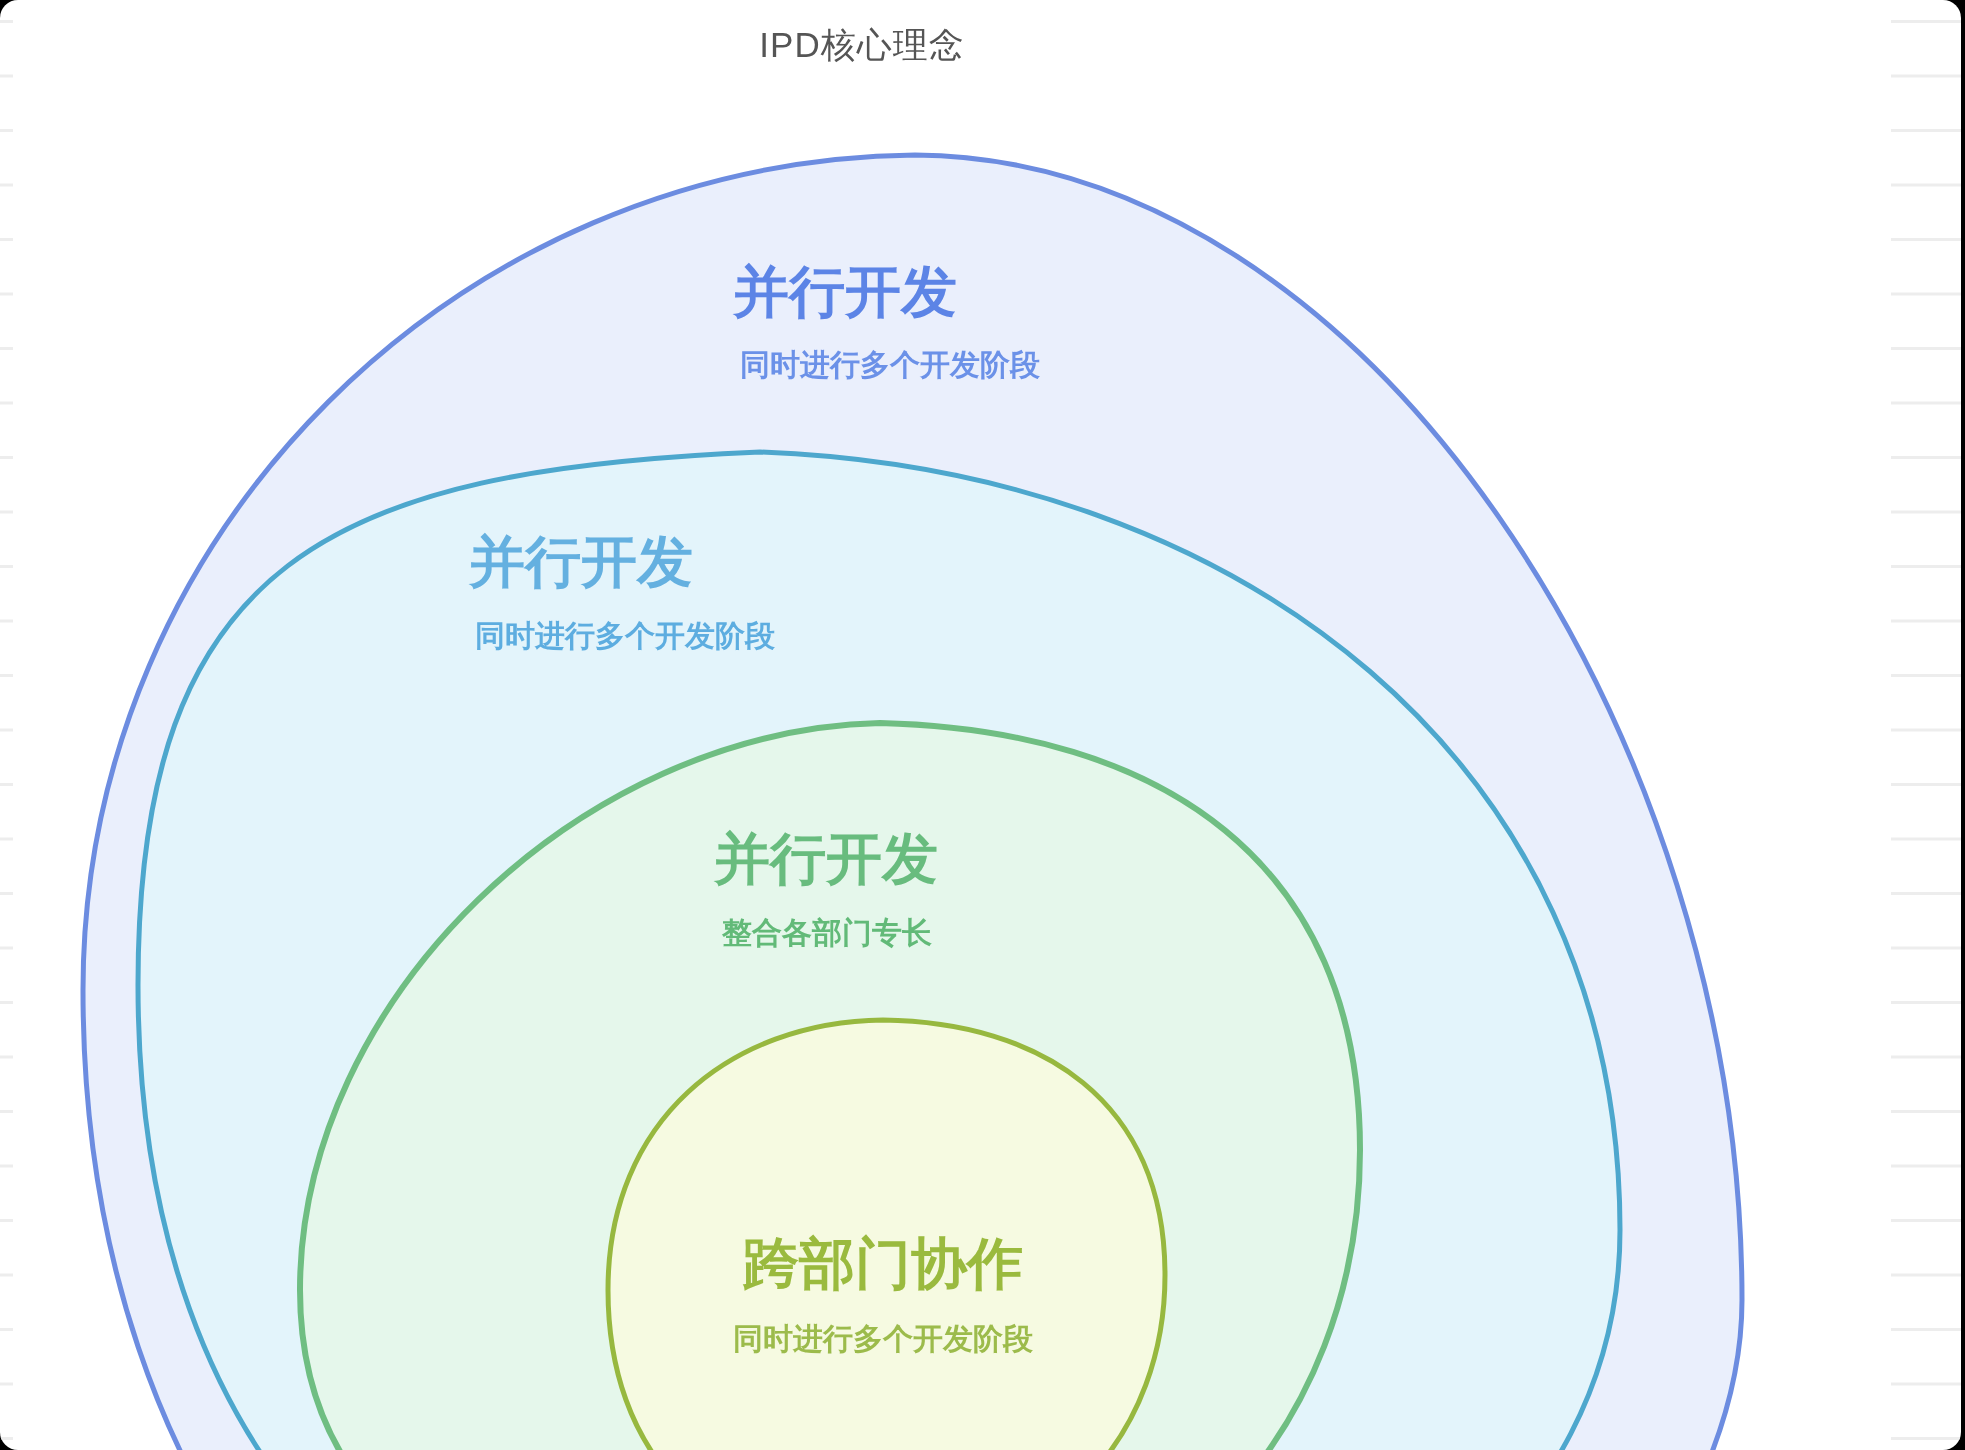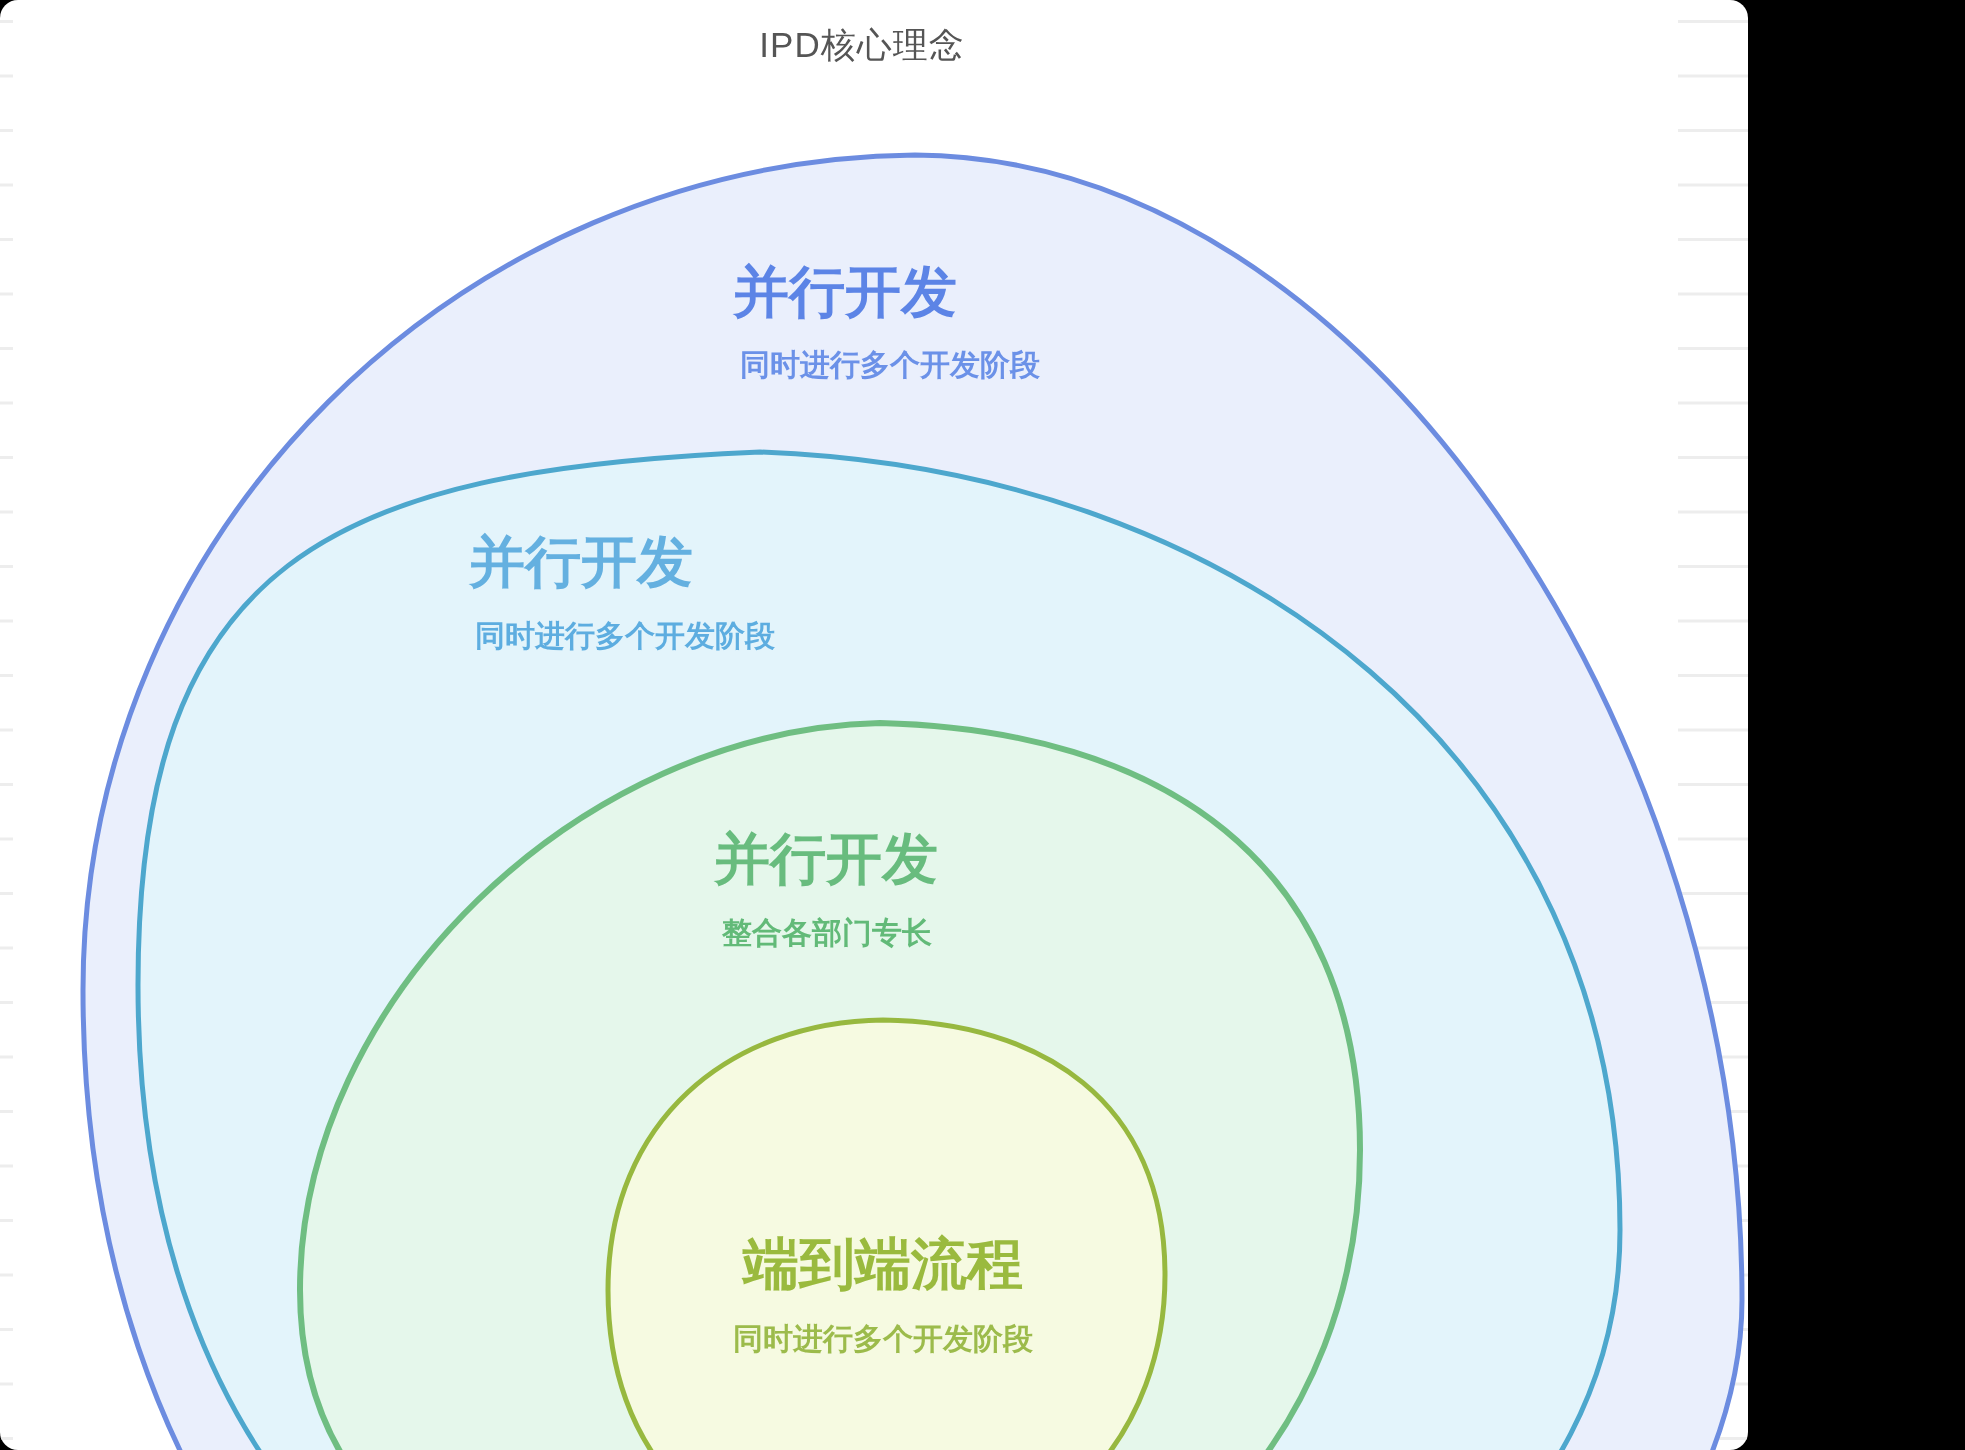--- a/index.html
+++ b/index.html
@@ -1,18 +1,18 @@
 <!DOCTYPE html>
 <html><head>
 <meta charset="utf-8">
 <style>
   html,body{margin:0;padding:0;background:#000;}
   .stage{
     position:relative;
-    width:1748px;height:1450px;
+    width:1961px;height:1450px;
     background:#ffffff;
     border-radius:18px;
     overflow:hidden;
     font-family:"Liberation Sans", sans-serif;
   }
   
   .ruling{
     position:absolute;top:0;bottom:0;
     background-image:linear-gradient(to bottom,#ededed 0,#ededed 3px,transparent 3px);
     background-size:100% 54.5px;
@@ -82,17 +82,17 @@
     <div class="layer-label" style="color: rgb(100, 176, 224);">并行开发</div>
     <div class="layer-desc" style="color: rgb(93, 173, 224);">同时进行多个开发阶段</div>
   </div>
 
   <div class="layer-text l2">
     <div class="layer-label" style="color: rgb(104, 188, 126);">并行开发</div>
     <div class="layer-desc" style="color: rgb(98, 186, 120);">整合各部门专长</div>
   </div>
 
   <div class="layer-text l3">
-    <div class="layer-label" style="color: rgb(154, 186, 62);">端到端流程</div>
+    <div class="layer-label" style="color: rgb(154, 186, 62);">跨部门协作</div>
     <div class="layer-desc" style="color: rgb(156, 187, 75);">同时进行多个开发阶段</div>
   </div>
 
 </div>
 
 </body></html>

